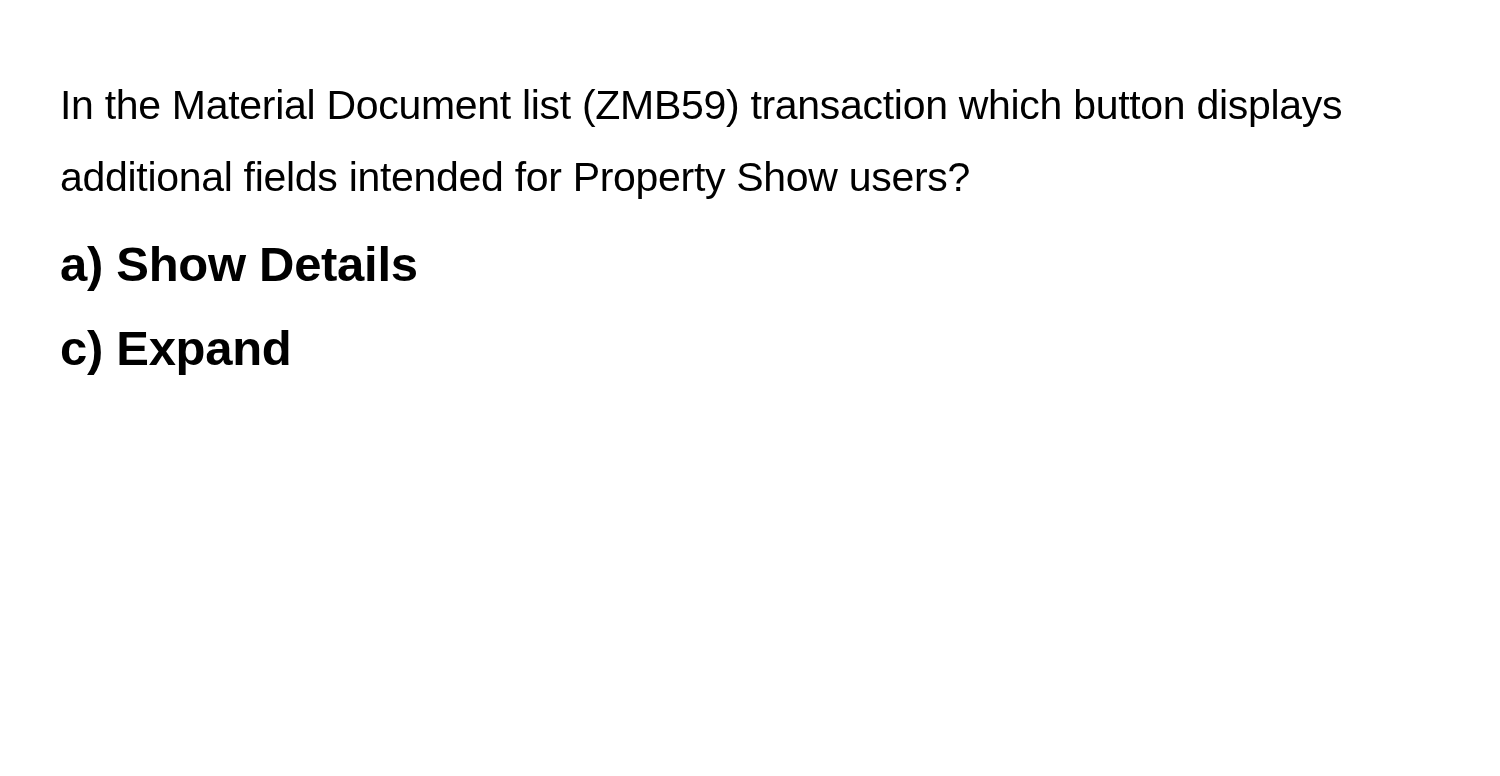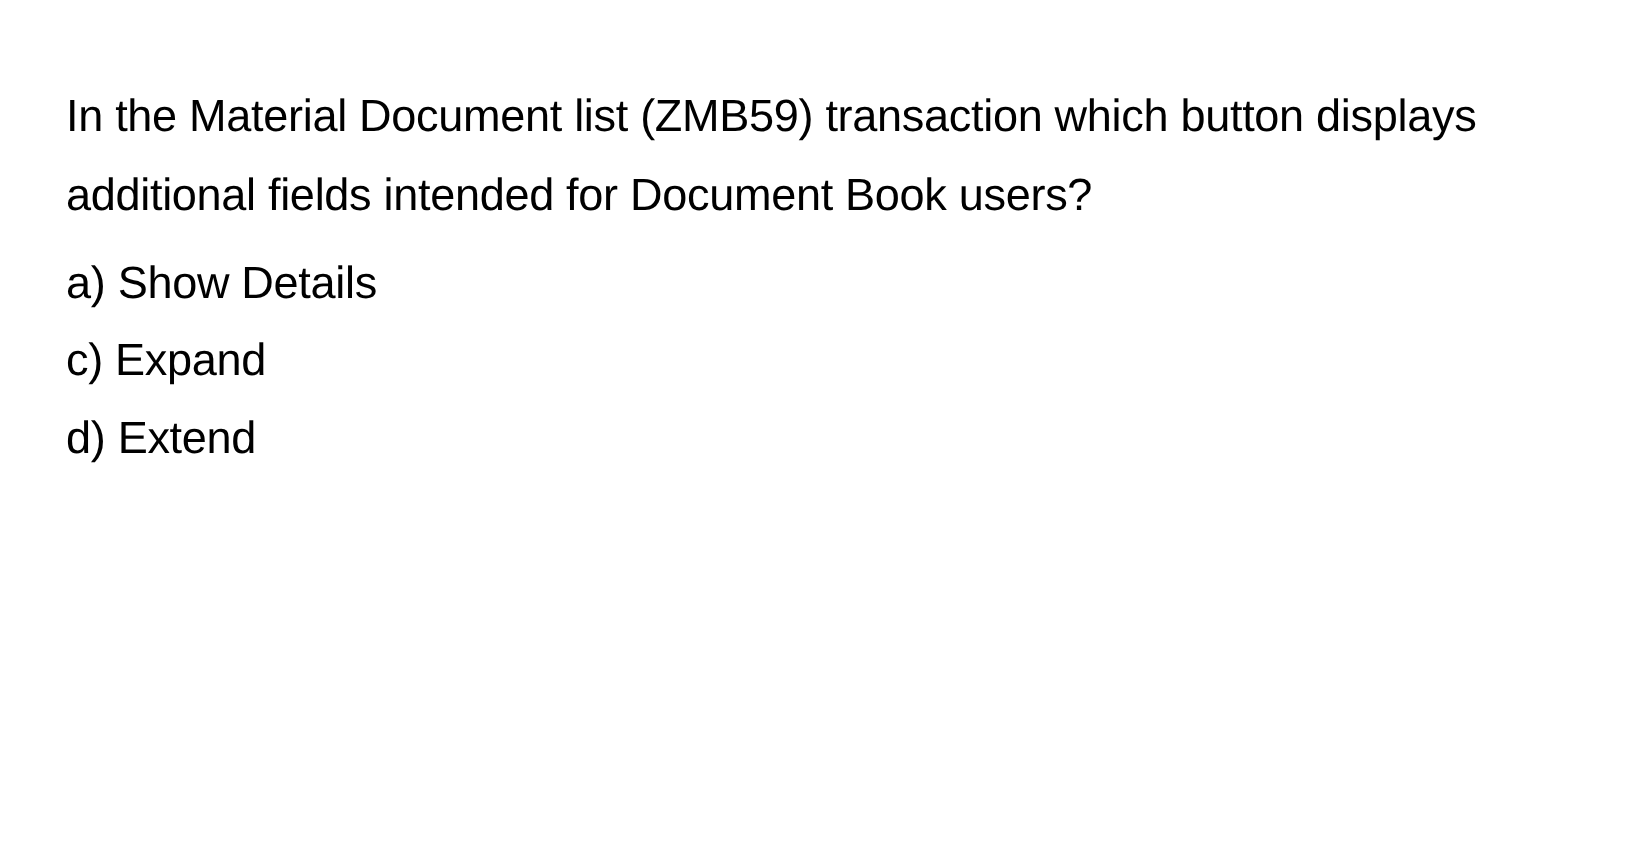--- a/index.html
+++ b/index.html
@@ -18,32 +18,31 @@
       padding: 70px 60px 60px 60px;
     }
     .question {
       font-size: 41px;
       line-height: 1.75;
       font-weight: 400;
       margin-bottom: 8px;
       letter-spacing: -0.3px;
     }
     .options {
-      font-size: 41px;
+      font-size: 49px;
       line-height: 1.72;
-      font-weight: 400;
+      font-weight: 700;
       letter-spacing: -0.3px;
     }
     .option {
       display: block;
     }
   </style>
 </head>
 <body>
 
 <div class="container">
-  <div class="question">In the Material Document list (ZMB59) transaction which button displays additional fields intended for Document Book users?</div>
+  <div class="question">In the Material Document list (ZMB59) transaction which button displays additional fields intended for Property Show users?</div>
   <div class="options">
     <span class="option">a) Show Details</span>
     <span class="option">c) Expand</span>
-    <span class="option">d) Extend</span>
   </div>
 </div>
 
 </body></html>

